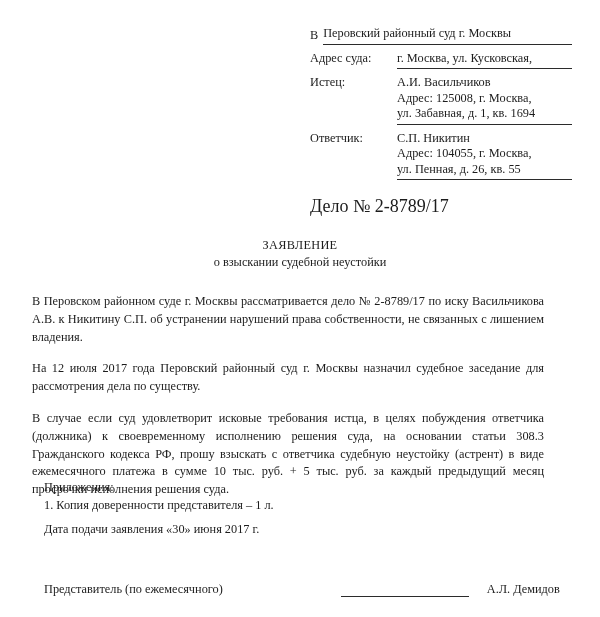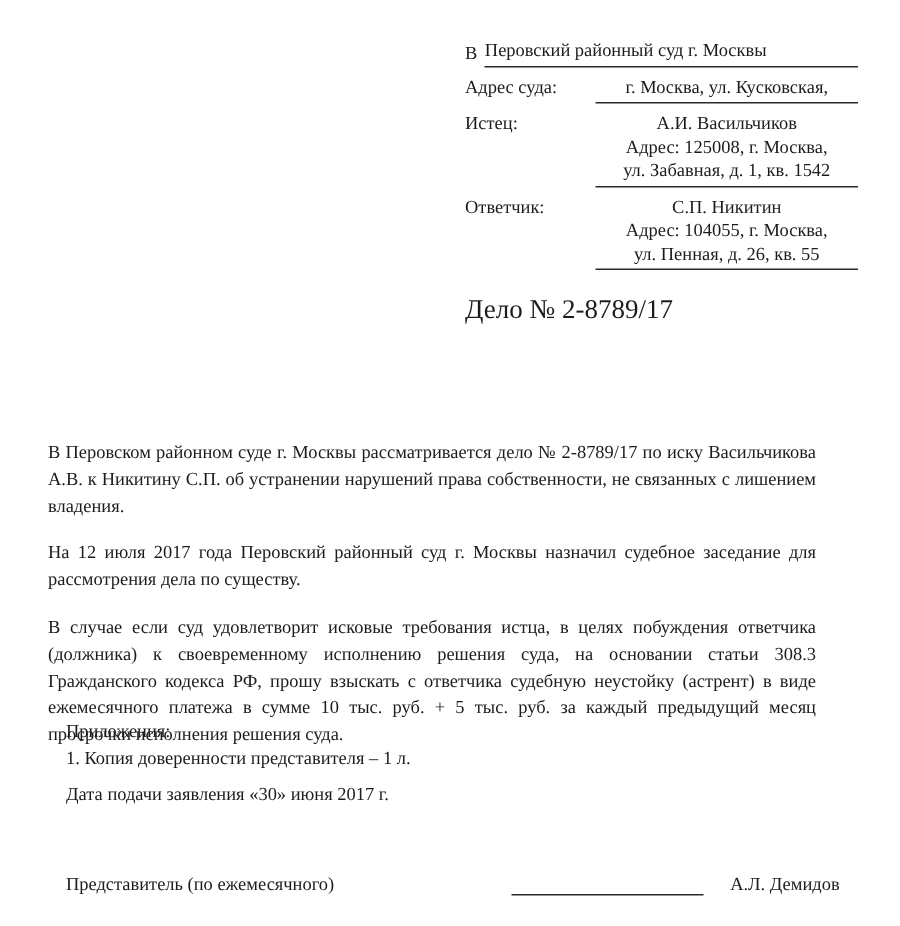--- a/index.html
+++ b/index.html
@@ -52,21 +52,20 @@
   }
 
   .hdr-row {
     display: flex;
     align-items: flex-start;
     margin-top: 6px;
   }
   .hdr-row.ruled .hdr-value {
     border-bottom: 1px solid #2b2b2b;
     padding-bottom: 2px;
-    text-align: center;
   }
   .hdr-label {
     flex: 0 0 87px;
     white-space: nowrap;
   }
   .hdr-value {
     flex: 1 1 auto;
   }
   .hdr-value div { white-space: nowrap; }
 
@@ -172,37 +171,41 @@
       <span class="hdr-value">
         <div>г. Москва, ул. Кусковская,</div>
       </span>
     </div>
 
     <div class="hdr-row ruled">
       <span class="hdr-label">Истец:</span>
       <span class="hdr-value">
         <div>А.И. Васильчиков</div>
         <div>Адрес: 125008, г. Москва,</div>
-        <div>ул. Забавная, д. 1, кв. 1542</div>
+        <div>ул. Забавная, д. 1, кв. 1694</div>
       </span>
     </div>
 
     <div class="hdr-row ruled">
       <span class="hdr-label">Ответчик:</span>
       <span class="hdr-value">
         <div>С.П. Никитин</div>
         <div>Адрес: 104055, г. Москва,</div>
         <div>ул. Пенная, д. 26, кв. 55</div>
       </span>
     </div>
 
   </div>
 
   <div class="case-no">Дело № 2-8789/17</div>
 
+  <div class="title-block">
+    <div class="doc-title">ЗАЯВЛЕНИЕ</div>
+    <div class="doc-subtitle">о взыскании судебной неустойки</div>
+  </div>
 
   <div class="body-block">
     <p>В Перовском районном суде г. Москвы рассматривается дело № 2-8789/17 по иску Васильчикова А.В. к Никитину С.П. об устранении нарушений права собственности, не связанных с лишением владения.</p>
     <p>На 12 июля 2017 года Перовский районный суд г. Москвы назначил судебное заседание для рассмотрения дела по существу.</p>
     <p class="tight">В случае если суд удовлетворит исковые требования истца, в целях побуждения ответчика (должника) к своевременному исполнению решения суда, на основании статьи 308.3 Гражданского кодекса РФ, прошу взыскать с ответчика судебную неустойку (астрент) в виде ежемесячного платежа в сумме 10 тыс. руб. + 5 тыс. руб. за каждый предыдущий месяц просрочки исполнения решения суда.</p>
   </div>
 
   <div class="attach-block">
     <div class="att-line">Приложения:</div>
     <div class="att-line">1. Копия доверенности представителя – 1 л.</div>

